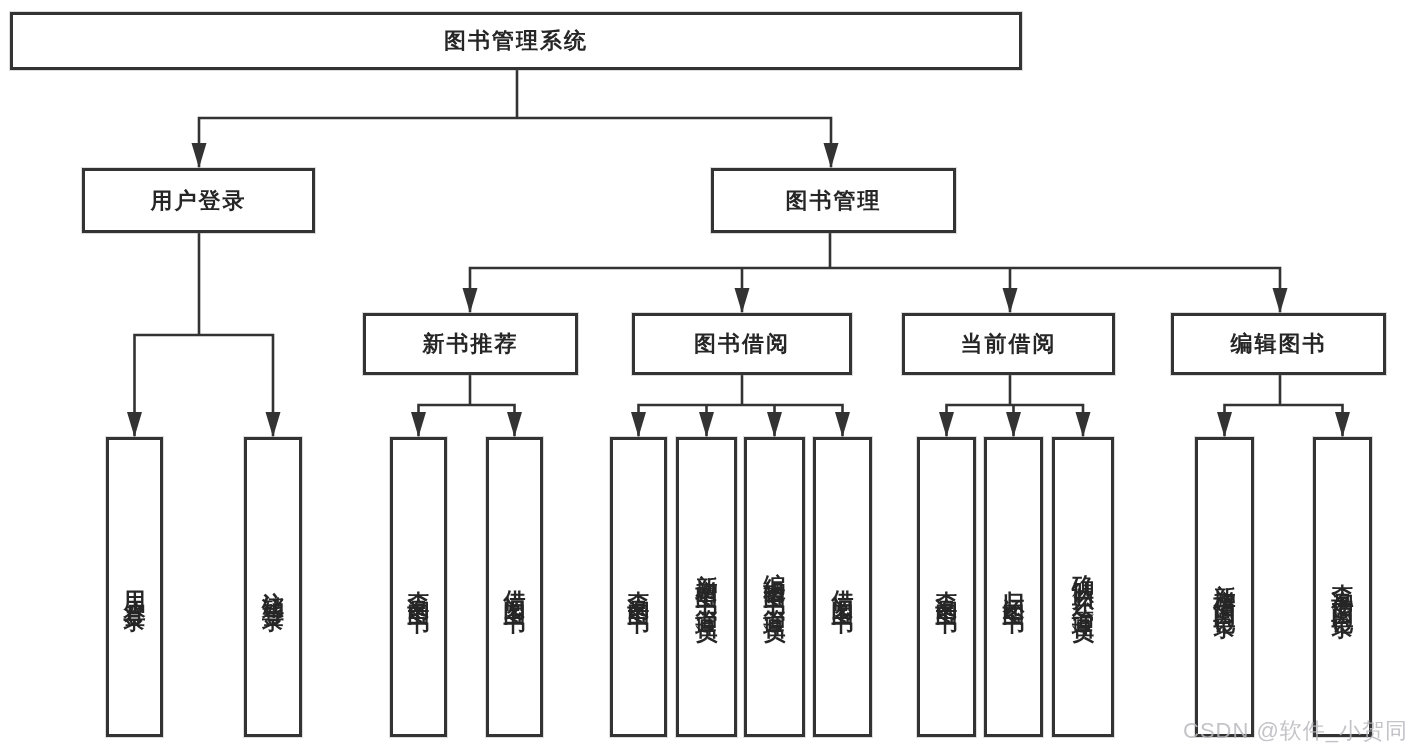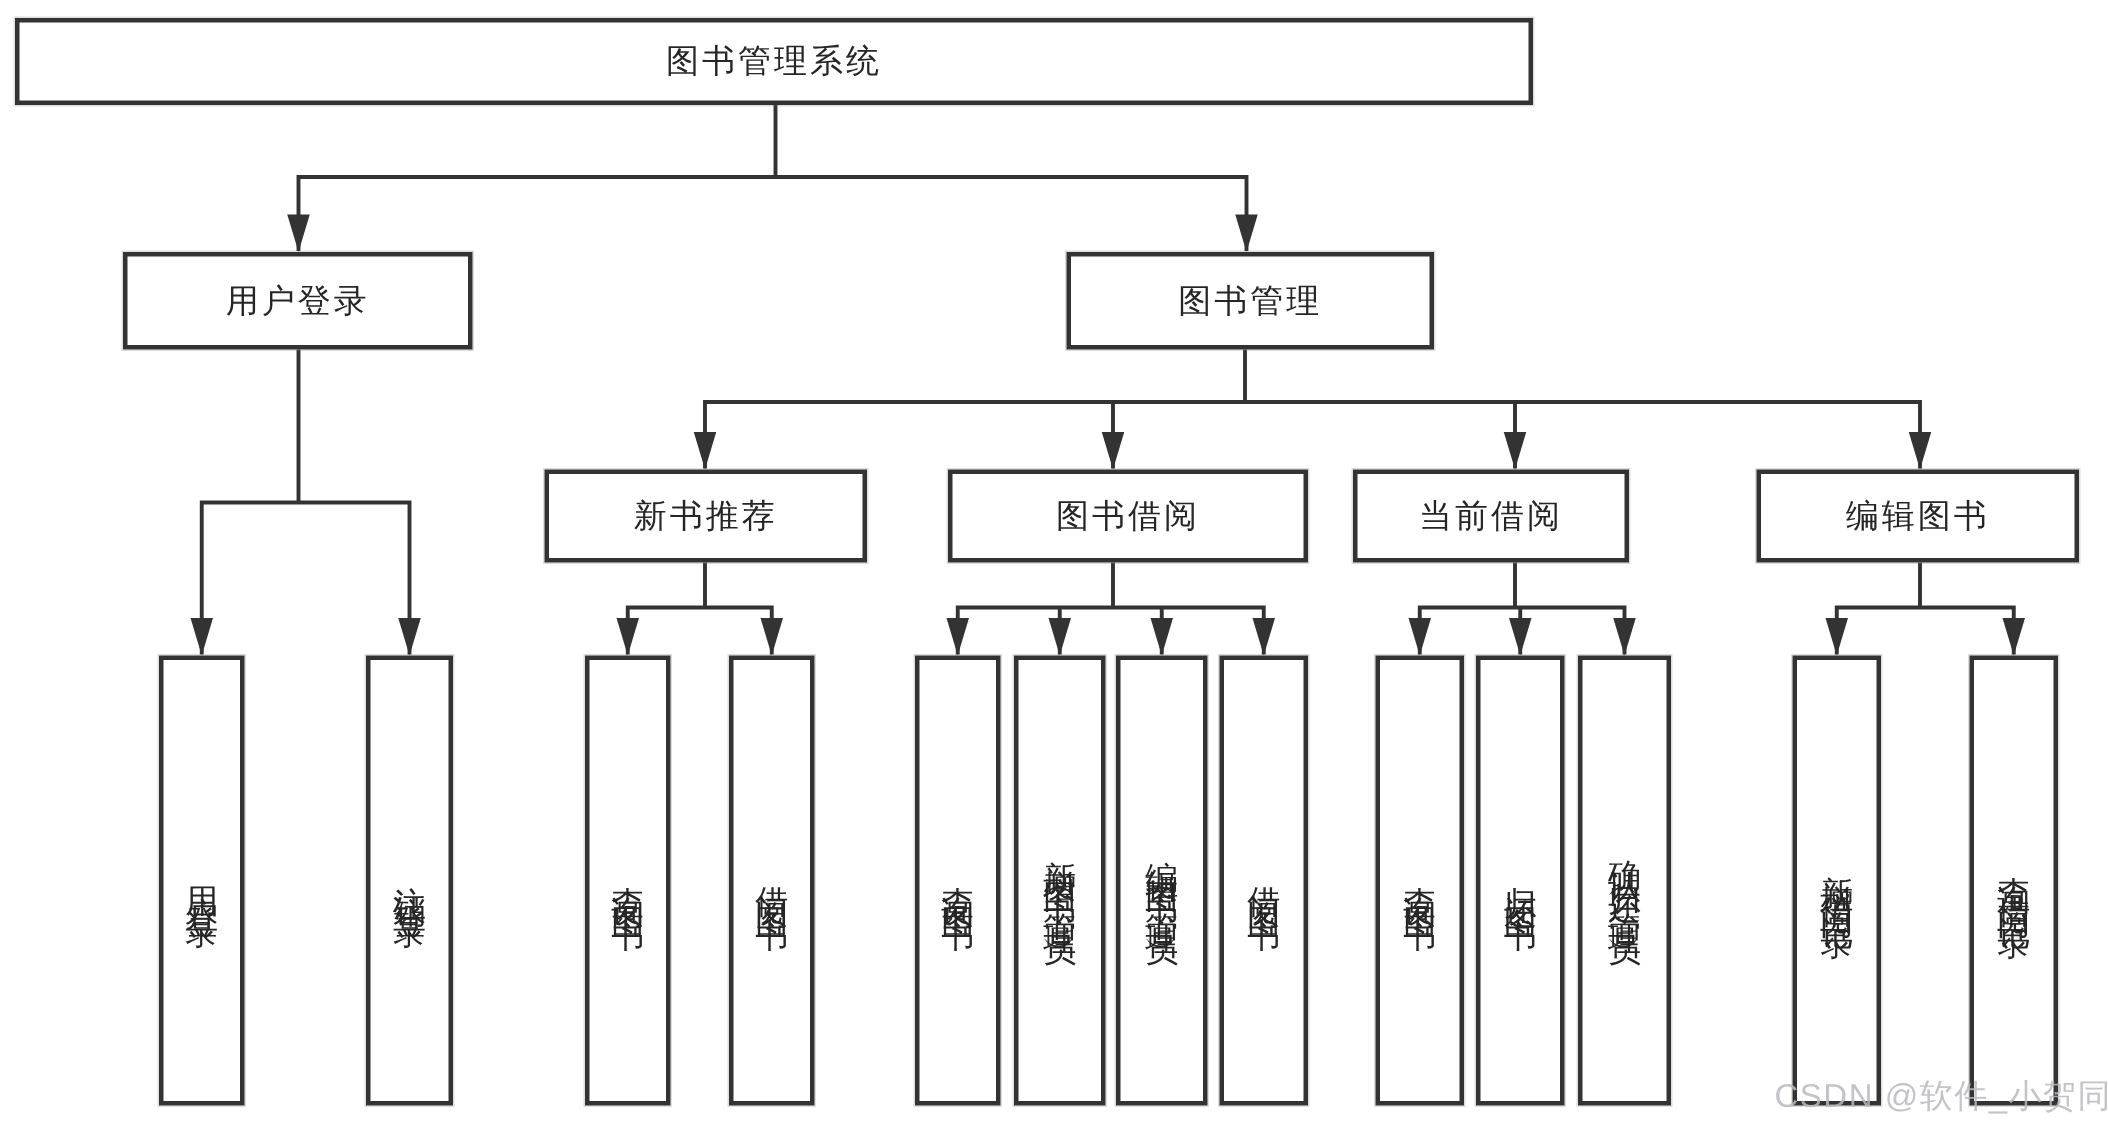--- a/index.html
+++ b/index.html
@@ -24,34 +24,35 @@
   .node {
     position: absolute;
     background: #ffffff;
     border: 3px solid #333333;
     color: #262626;
     display: flex;
     align-items: center;
     justify-content: center;
     z-index: 2;
     box-shadow: 0 0 0 1px rgba(120,120,120,0.25);
+    font-weight: bold;
   }
 
   .node.h { font-size: 22px; letter-spacing: 2px; }
 
   .node.root  { left: 10px;   top: 12px;  width: 1012px; height: 58px; }
 
   .node.l2 { top: 168px; height: 65px; }
   .node.n-user-login { left: 82px;  width: 233px; }
   .node.n-book-mgmt  { left: 711px; width: 245px; }
 
   .node.l3 { top: 313px; height: 62px; }
   .node.n-recommend { left: 363px;  width: 215px; }
-  .node.n-borrow    { left: 632px;  width: 240px; }
-  .node.n-current   { left: 902px;  width: 184px; text-align: right; }
+  .node.n-borrow    { left: 632px;  width: 220px; }
+  .node.n-current   { left: 902px;  width: 213px; text-align: right; }
   .node.n-records   { left: 1171px; width: 215px; }
 
   .node.leaf { top: 437px; height: 300px; }
   .node.leaf .vtext {
     writing-mode: vertical-rl;
     text-orientation: mixed;
     font-size: 22px;
     letter-spacing: 7px;
     white-space: nowrap;
   }

